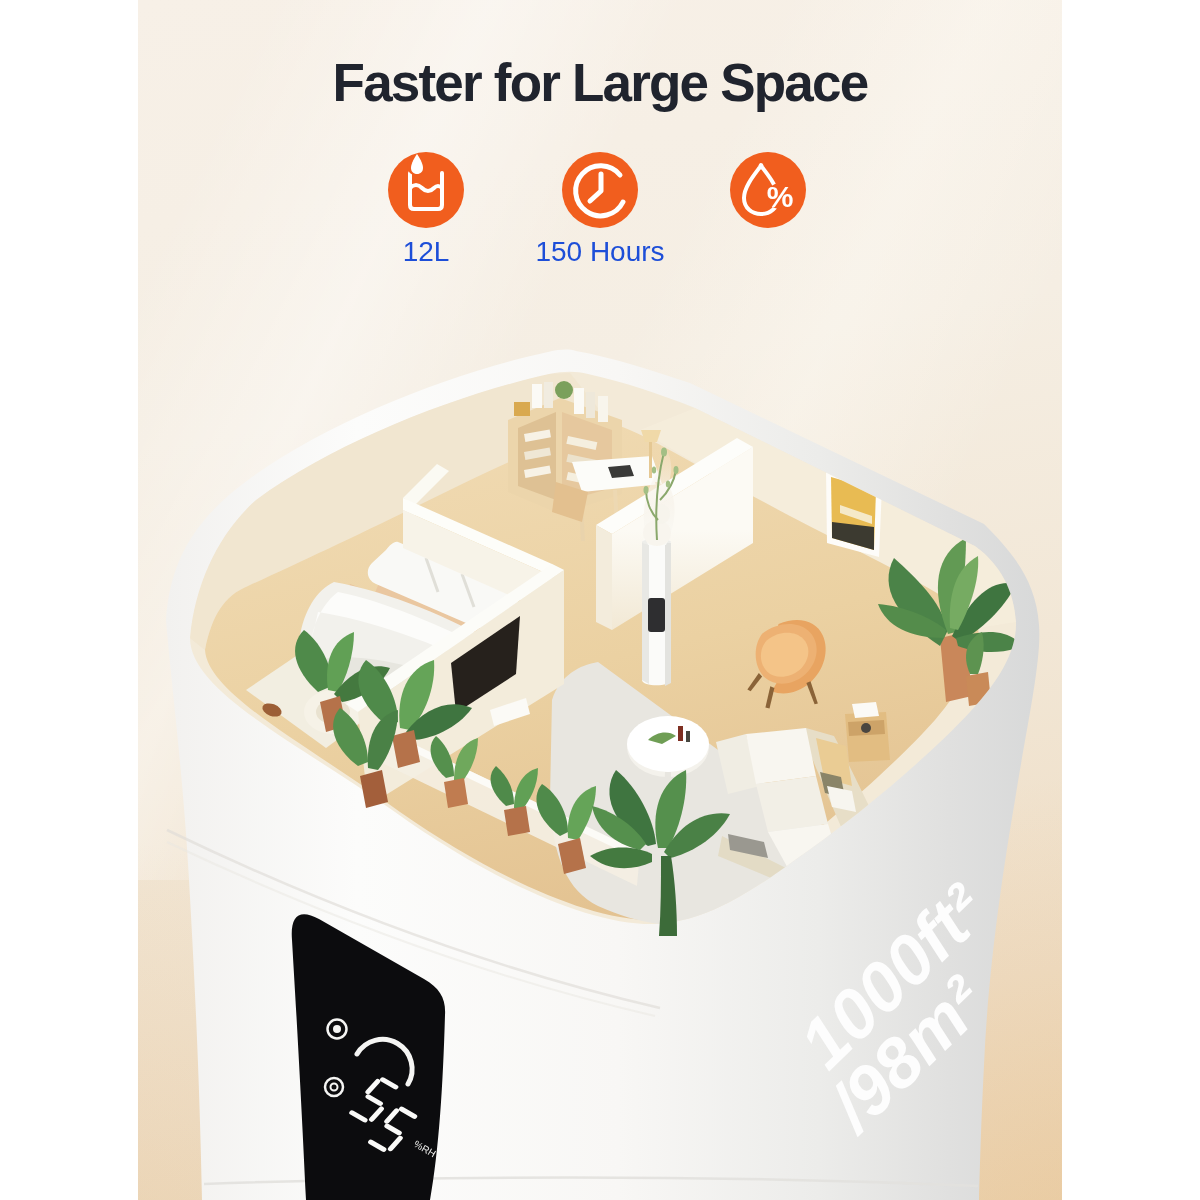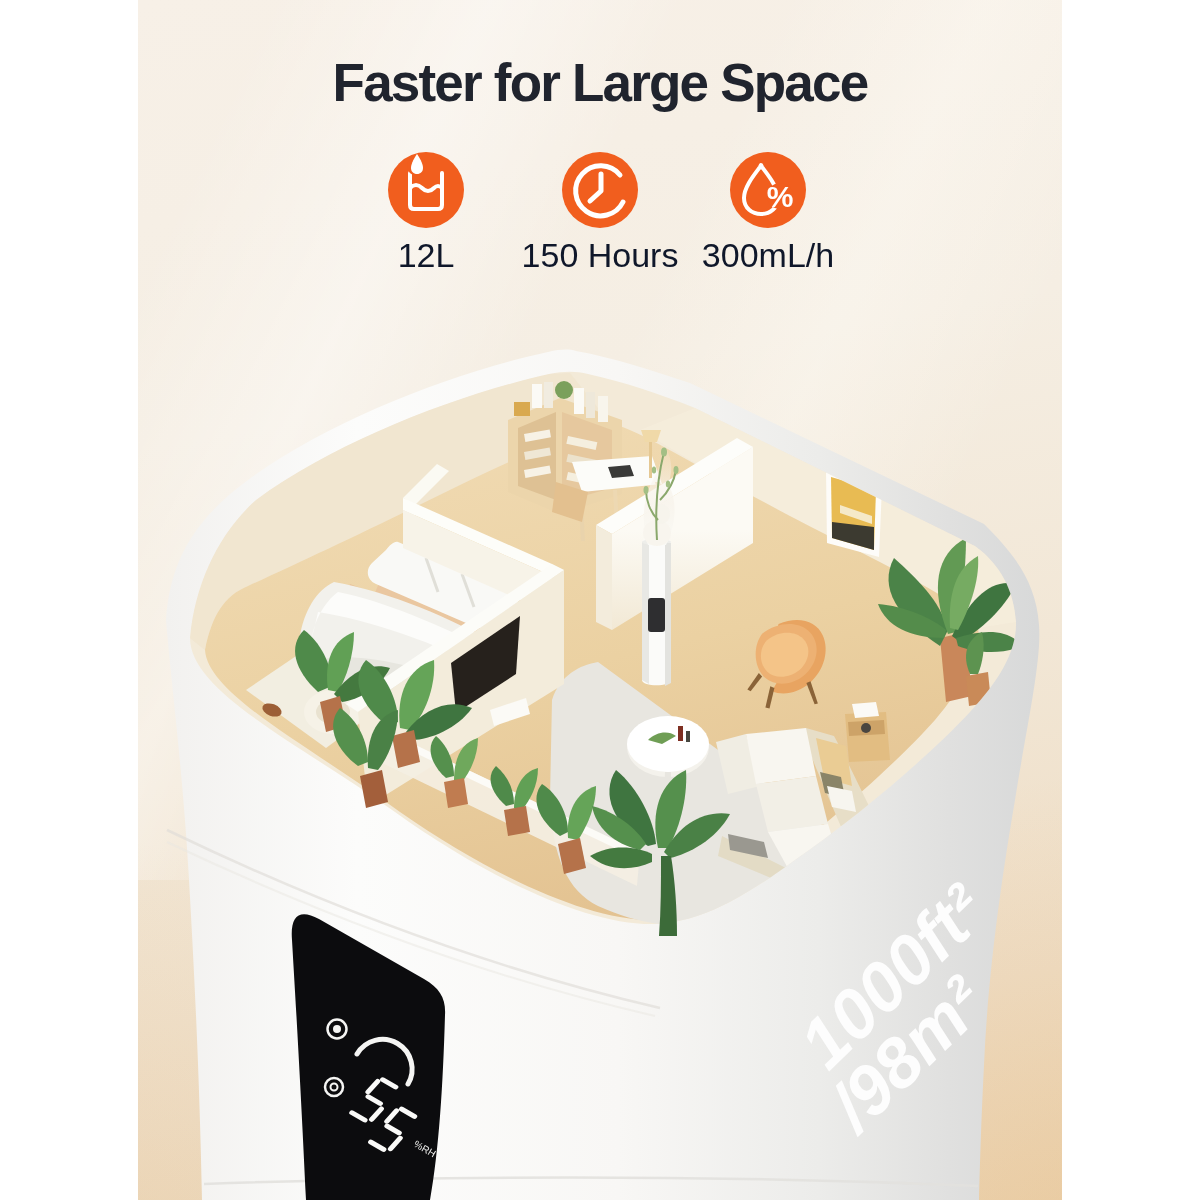--- a/index.html
+++ b/index.html
@@ -9,41 +9,40 @@
   .streak1{position:absolute;left:-180px;top:-120px;width:760px;height:1000px;
     background:linear-gradient(115deg,rgba(255,255,255,0) 30%,rgba(255,255,255,0.4) 48%,rgba(255,255,255,0) 64%);}
   .streak2{position:absolute;left:320px;top:-80px;width:760px;height:800px;
     background:linear-gradient(115deg,rgba(255,255,255,0) 32%,rgba(255,253,248,0.35) 50%,rgba(255,255,255,0) 68%);}
   .cornerglow{position:absolute;right:-140px;bottom:-170px;width:540px;height:600px;
     background:radial-gradient(ellipse at 80% 85%,rgba(230,180,118,0.32) 0%,rgba(230,180,118,0) 70%);}
   .cornerglow2{position:absolute;left:-140px;bottom:-190px;width:480px;height:560px;
     background:radial-gradient(ellipse at 20% 90%,rgba(226,184,130,0.22) 0%,rgba(226,184,130,0) 70%);}
   #title{position:absolute;left:0;top:52px;width:1200px;text-align:center;
     font-size:53px;font-weight:700;color:#20242e;letter-spacing:-1.8px;}
-  .lbl{position:absolute;top:236px;width:220px;text-align:center;font-size:34px;color:#0f172a;}
+  .lbl{position:absolute;top:236px;width:220px;text-align:center;font-size:28px;color:#1d4ed8;}
   svg{position:absolute;left:0;top:0;}
 </style>
 </head>
 <body>
 <div id="page">
 
   <div id="strip">
     <div class="streak1"></div>
     <div class="streak2"></div>
     <div class="cornerglow"></div>
     <div class="cornerglow2"></div>
   </div>
 
   <div id="title">Faster for Large Space</div>
 
   <div class="lbl" style="left:316px;">12L</div>
 
   <div class="lbl" style="left:490px;">150 Hours</div>
 
-  <div class="lbl" style="left:658px;">300mL/h</div>
 
   <svg width="1200" height="1200" viewBox="0 0 1200 1200">
     <defs>
       <linearGradient id="bodyGrad" x1="166" y1="0" x2="1036" y2="0" gradientUnits="userSpaceOnUse">
         <stop offset="0" stop-color="#f2f1ef"></stop>
         <stop offset="0.22" stop-color="#fcfcfb"></stop>
         <stop offset="0.52" stop-color="#f8f7f5"></stop>
         <stop offset="0.75" stop-color="#ececea"></stop>
         <stop offset="0.9" stop-color="#e0e0df"></stop>
         <stop offset="1" stop-color="#d8d9d9"></stop>

